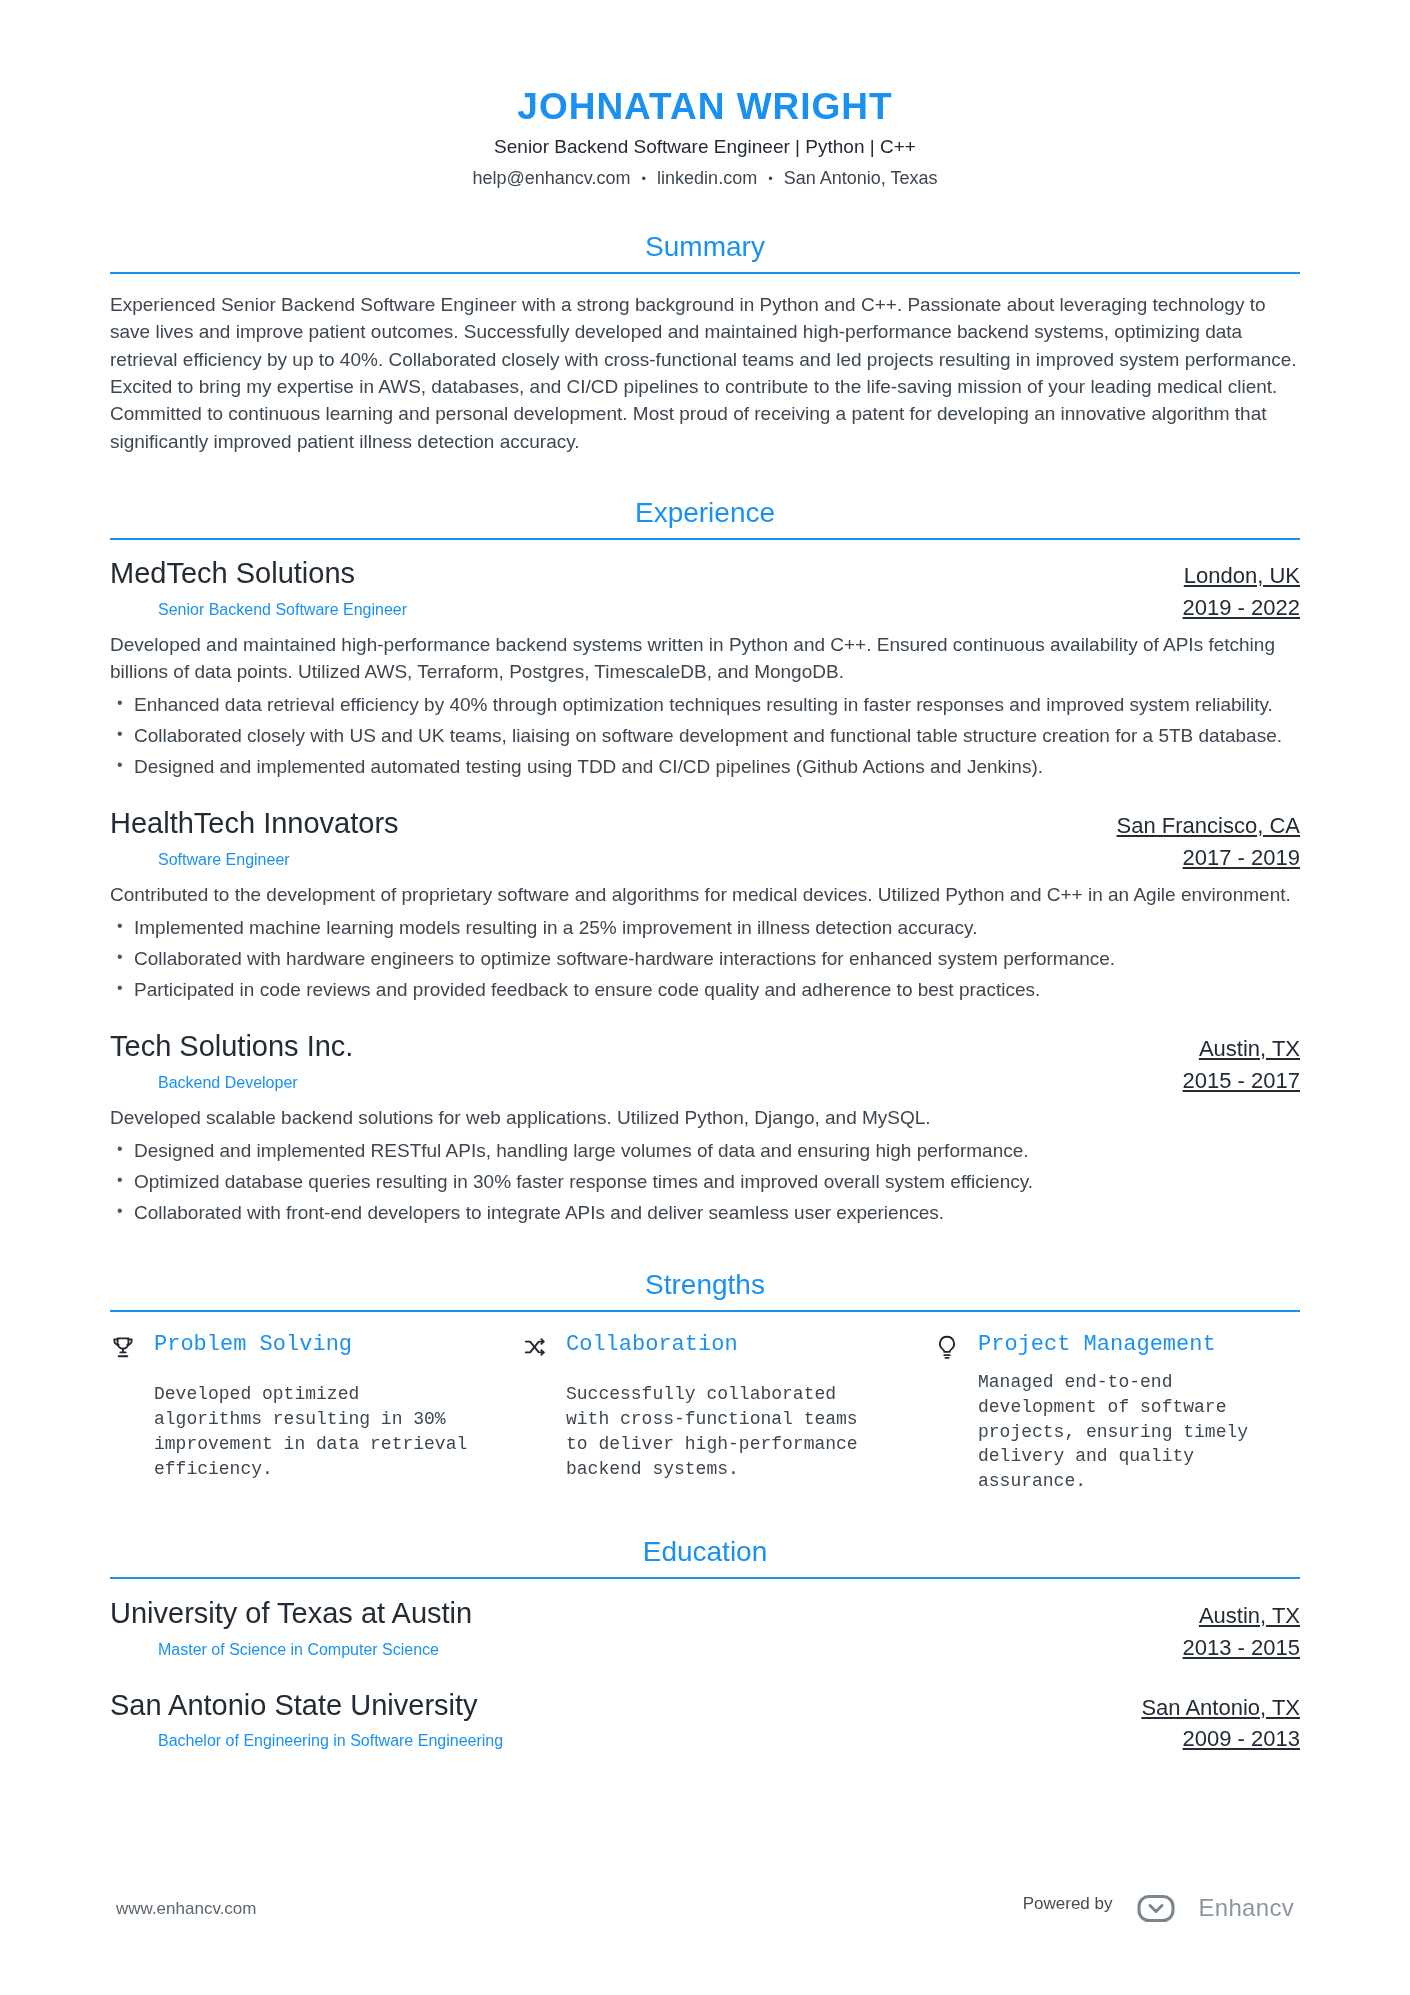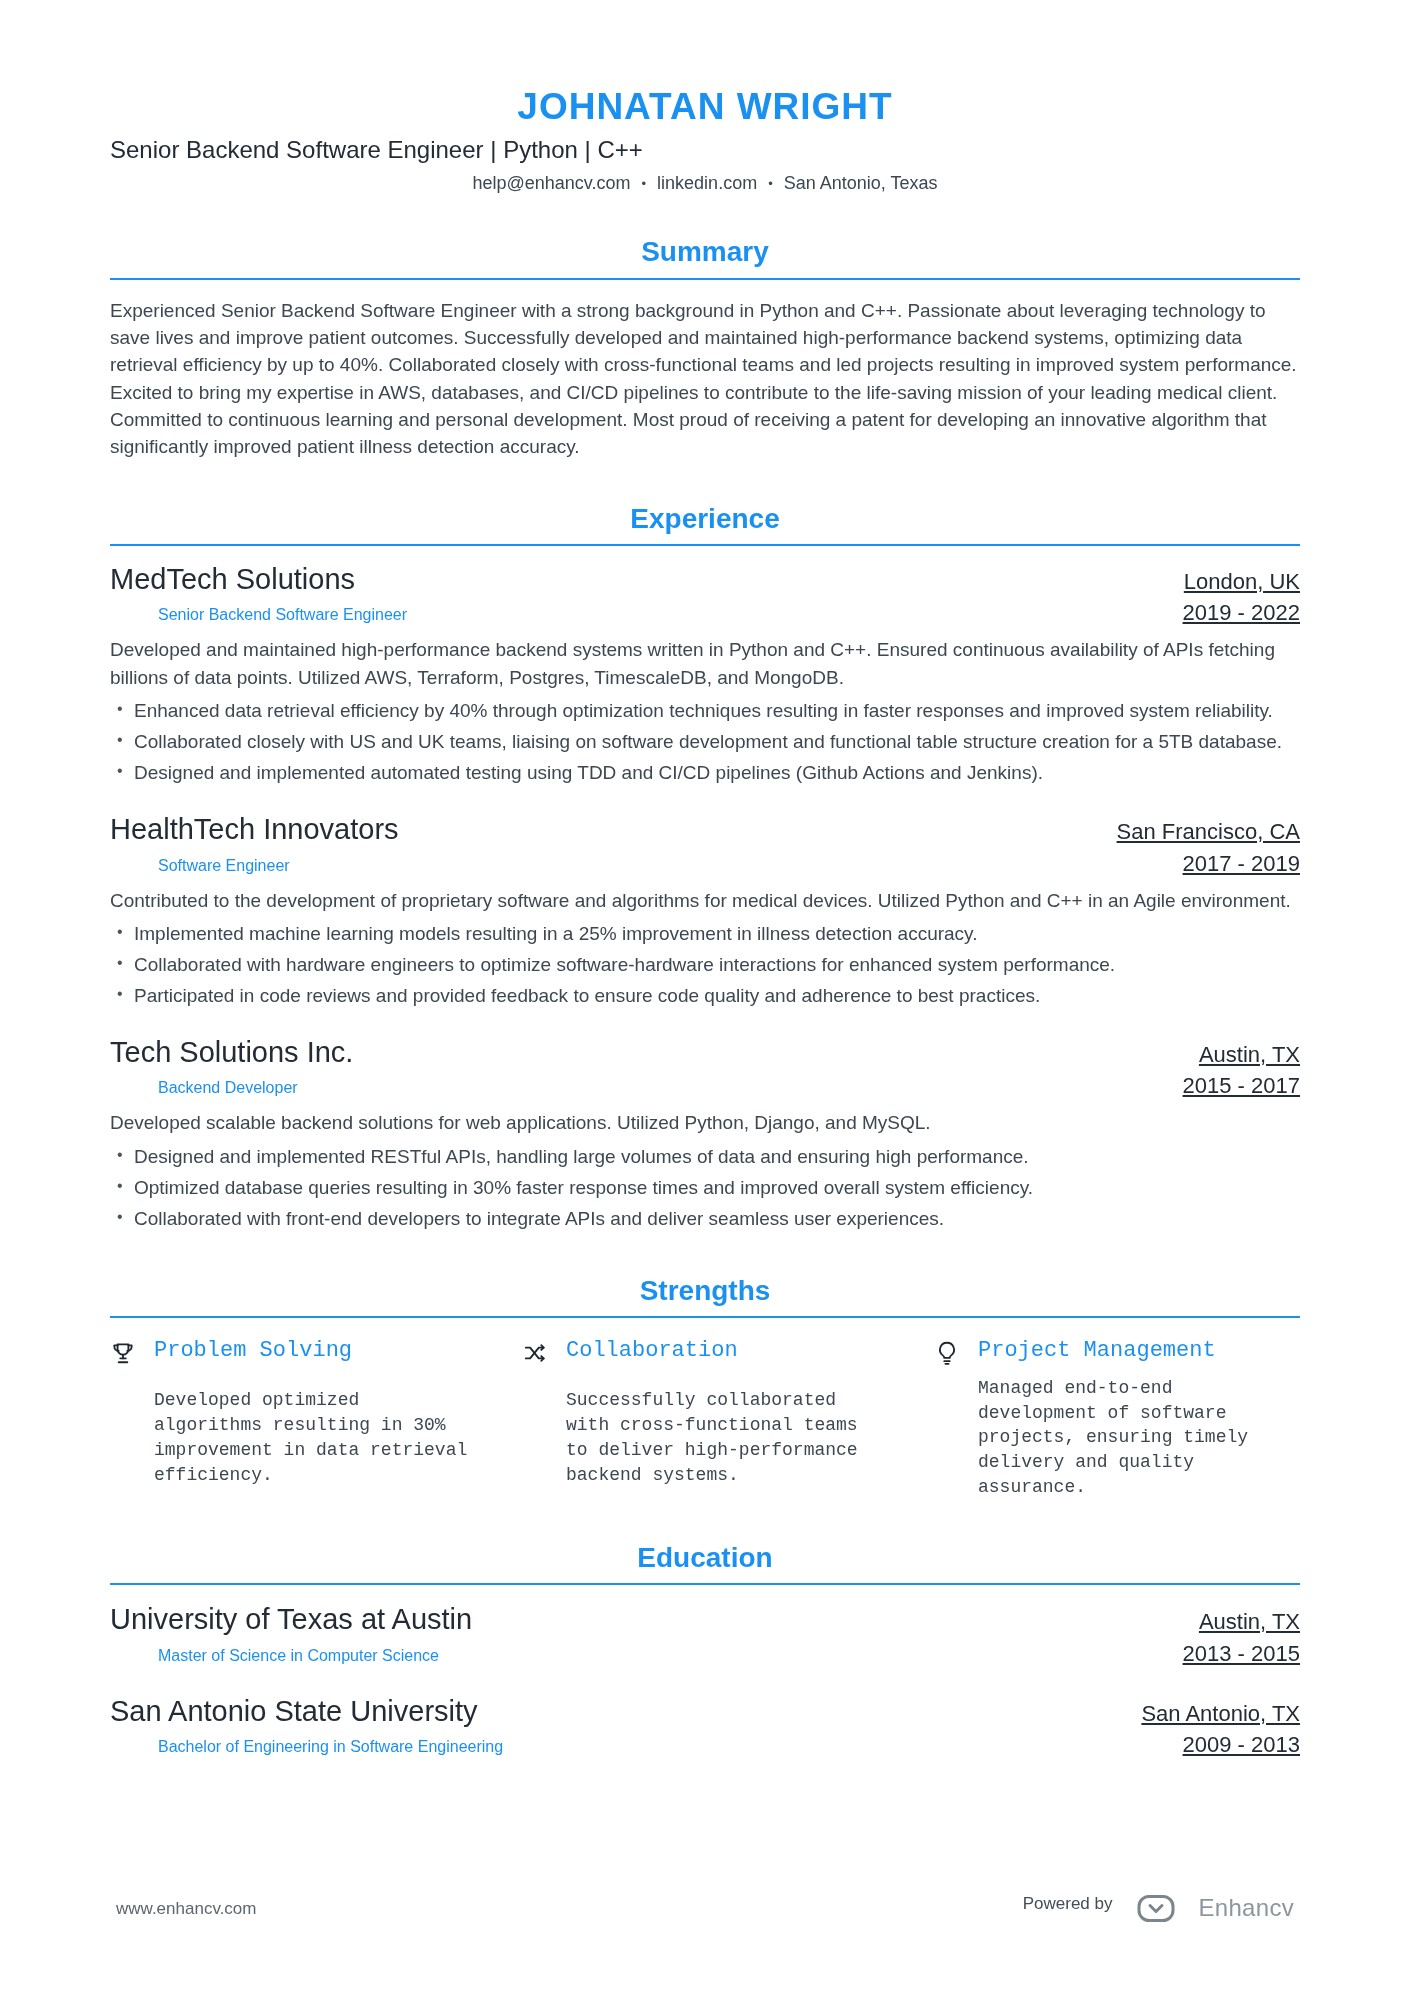--- a/index.html
+++ b/index.html
@@ -19,41 +19,42 @@
     margin: 0;
     text-align: center;
     color: var(--accent, #1a91f0);
     font-size: 37px;
     font-weight: 700;
     letter-spacing: 1px;
     line-height: 1.05;
   }
   .headline {
     margin-top: 9px;
-    font-size: 24px;
+    text-align: center;
+    font-size: 19px;
     line-height: 1.15;
     color: var(--dark, #232b35);
   }
   .contact {
     margin-top: 10px;
     display: flex;
     justify-content: center;
     align-items: center;
     gap: 11px;
     font-size: 18px;
     color: var(--body, #3d4751);
   }
   .contact .dot { font-size: 13px; line-height: 1; }
 
   
   .section { margin-top: 42px; }
   .section-heading {
     margin: 0;
     text-align: center;
-    font-weight: 700;
+    font-weight: 400;
     color: var(--accent, #1a91f0);
     font-size: 28px;
     line-height: 1.15;
     padding-bottom: 9px;
     border-bottom: 2px solid var(--accent, #1a91f0);
   }
 
   .summary-text {
     margin: 17px 0 0;
     font-size: 19px;

